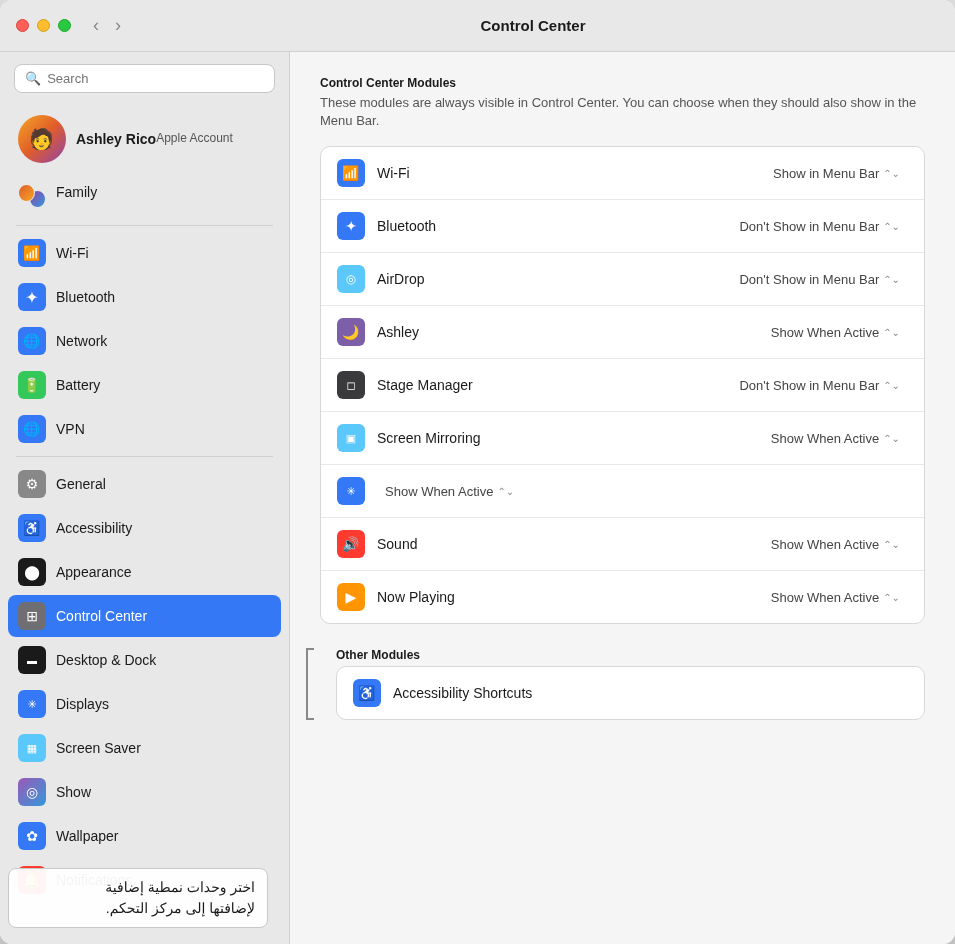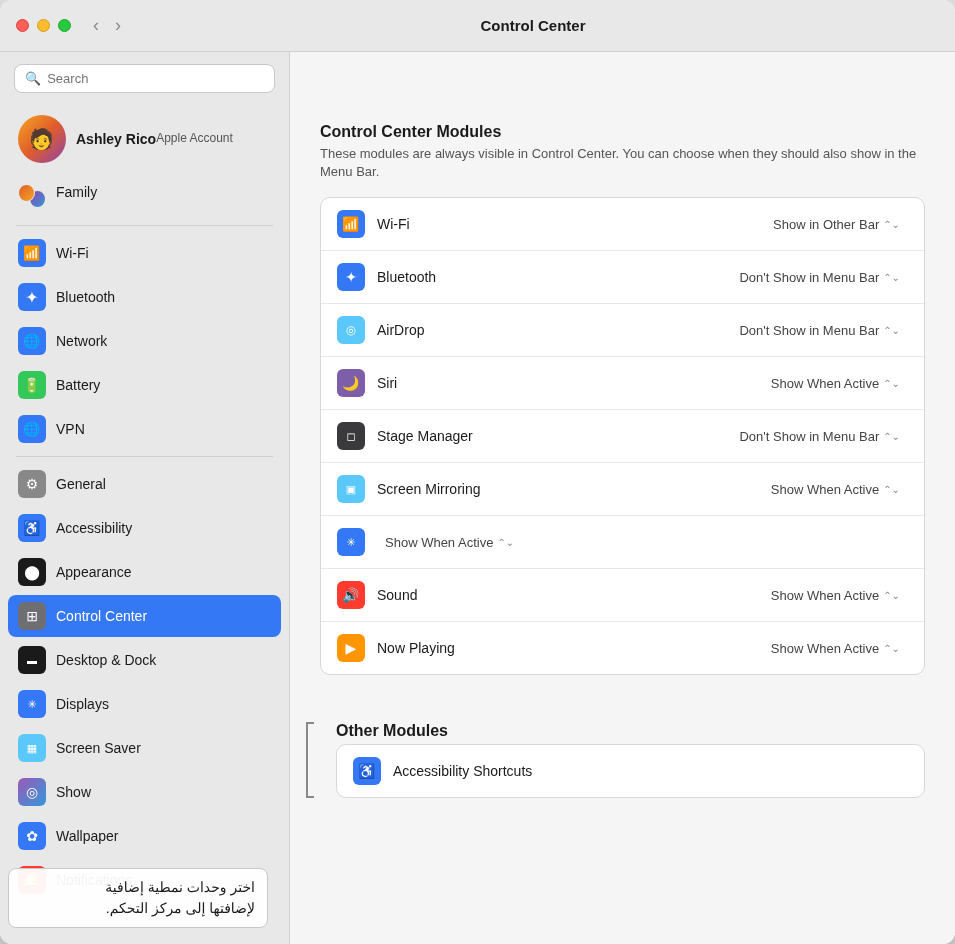--- a/index.html
+++ b/index.html
@@ -179,25 +179,24 @@
     
     .main-content {
       flex: 1;
       background: #f5f5f5;
       overflow-y: auto;
       padding: 24px 30px;
     }
     .main-content::-webkit-scrollbar { width: 8px; }
     .main-content::-webkit-scrollbar-thumb { background: #bbb; border-radius: 4px; }
     .section-title {
-      font-size: 16px;
+      font-size: 12px;
       font-weight: 700;
       color: #1a1a1a;
       margin-bottom: 4px;
-      margin-top: 47px;
     }
     .section-desc {
       font-size: 13px;
       color: #555;
       margin-bottom: 16px;
       line-height: 1.4;
     }
     .modules-list {
       background: #fff;
       border-radius: 10px;
@@ -388,21 +387,21 @@
       <div>
         <div class="section-title">Control Center Modules</div>
         <div class="section-desc">These modules are always visible in Control Center. You can choose when they should also show in the Menu Bar.</div>
 
         <div class="modules-list">
 
           <div class="module-row">
             <div class="module-icon" style="background:#3478f6; color:#fff;">📶</div>
             <span class="module-name">Wi-Fi</span>
             <div class="module-select">
-              <span>Show in Other Bar</span>
+              <span>Show in Menu Bar</span>
               <span class="select-chevron">⌃⌄</span>
             </div>
           </div>
 
           <div class="module-row">
             <div class="module-icon" style="background:#3478f6; color:#fff;">✦</div>
             <span class="module-name">Bluetooth</span>
             <div class="module-select">
               <span>Don't Show in Menu Bar</span>
               <span class="select-chevron">⌃⌄</span>
@@ -413,21 +412,21 @@
             <div class="module-icon" style="background:#5ac8fa; color:#fff; font-size:12px;">◎</div>
             <span class="module-name">AirDrop</span>
             <div class="module-select">
               <span>Don't Show in Menu Bar</span>
               <span class="select-chevron">⌃⌄</span>
             </div>
           </div>
 
           <div class="module-row">
             <div class="module-icon" style="background:#7d5ea8; color:#fff;">🌙</div>
-            <span class="module-name">Siri</span>
+            <span class="module-name">Ashley</span>
             <div class="module-select">
               <span>Show When Active</span>
               <span class="select-chevron">⌃⌄</span>
             </div>
           </div>
 
           <div class="module-row">
             <div class="module-icon" style="background:#3a3a3c; color:#fff; font-size:11px;">◻</div>
             <span class="module-name">Stage Manager</span>
             <div class="module-select">

